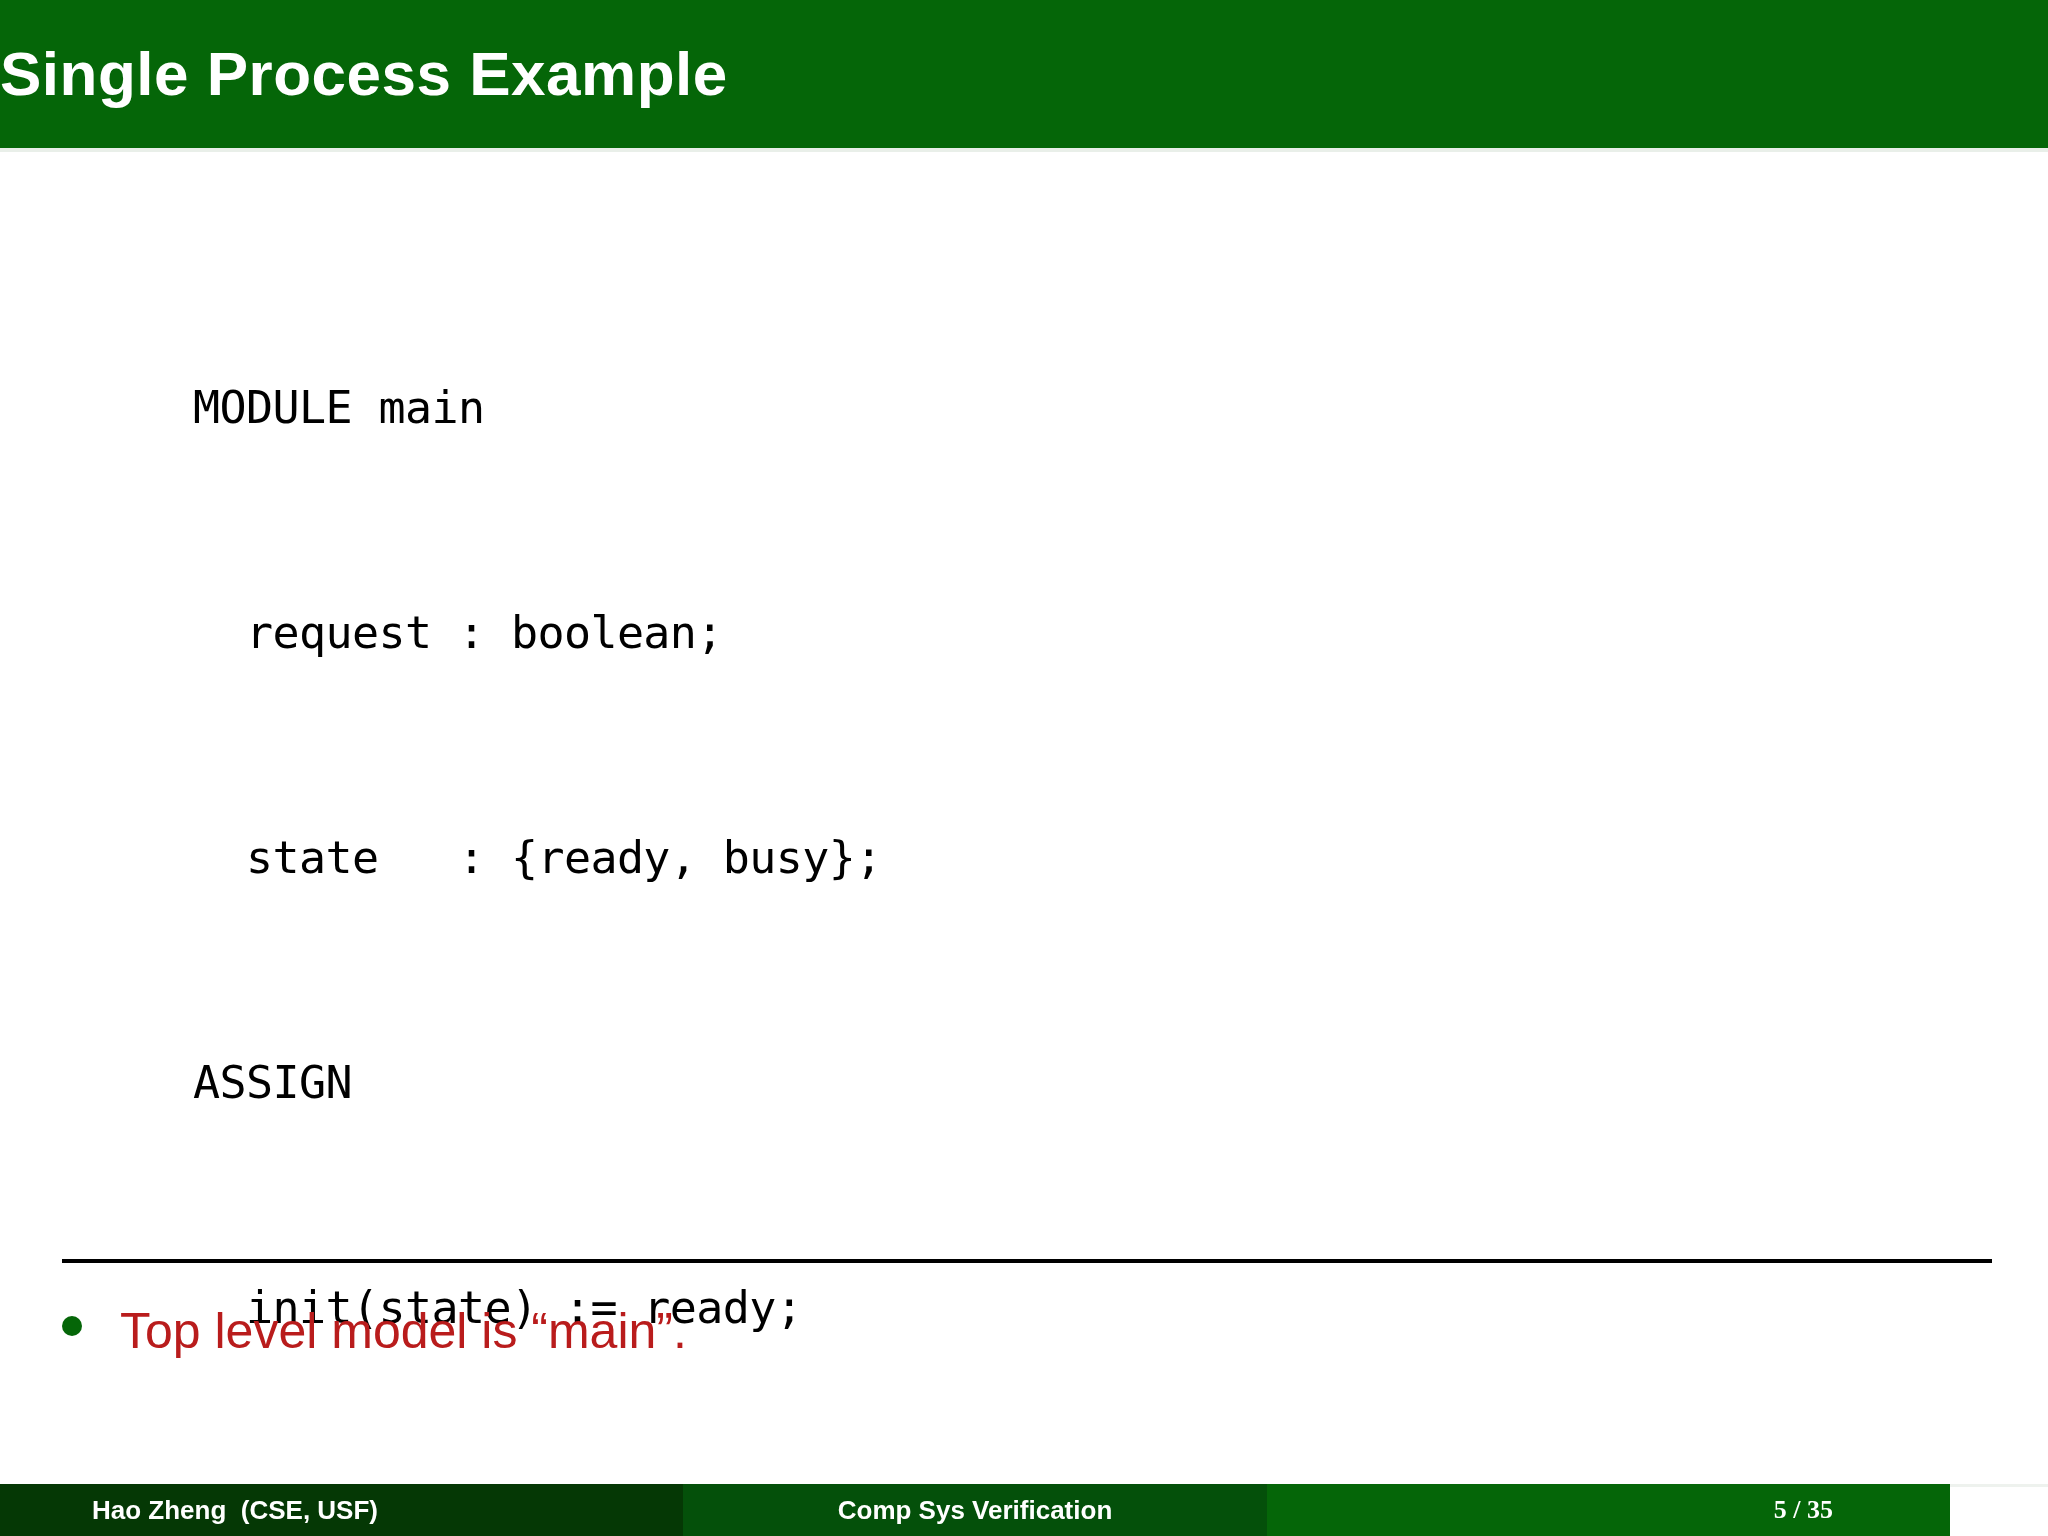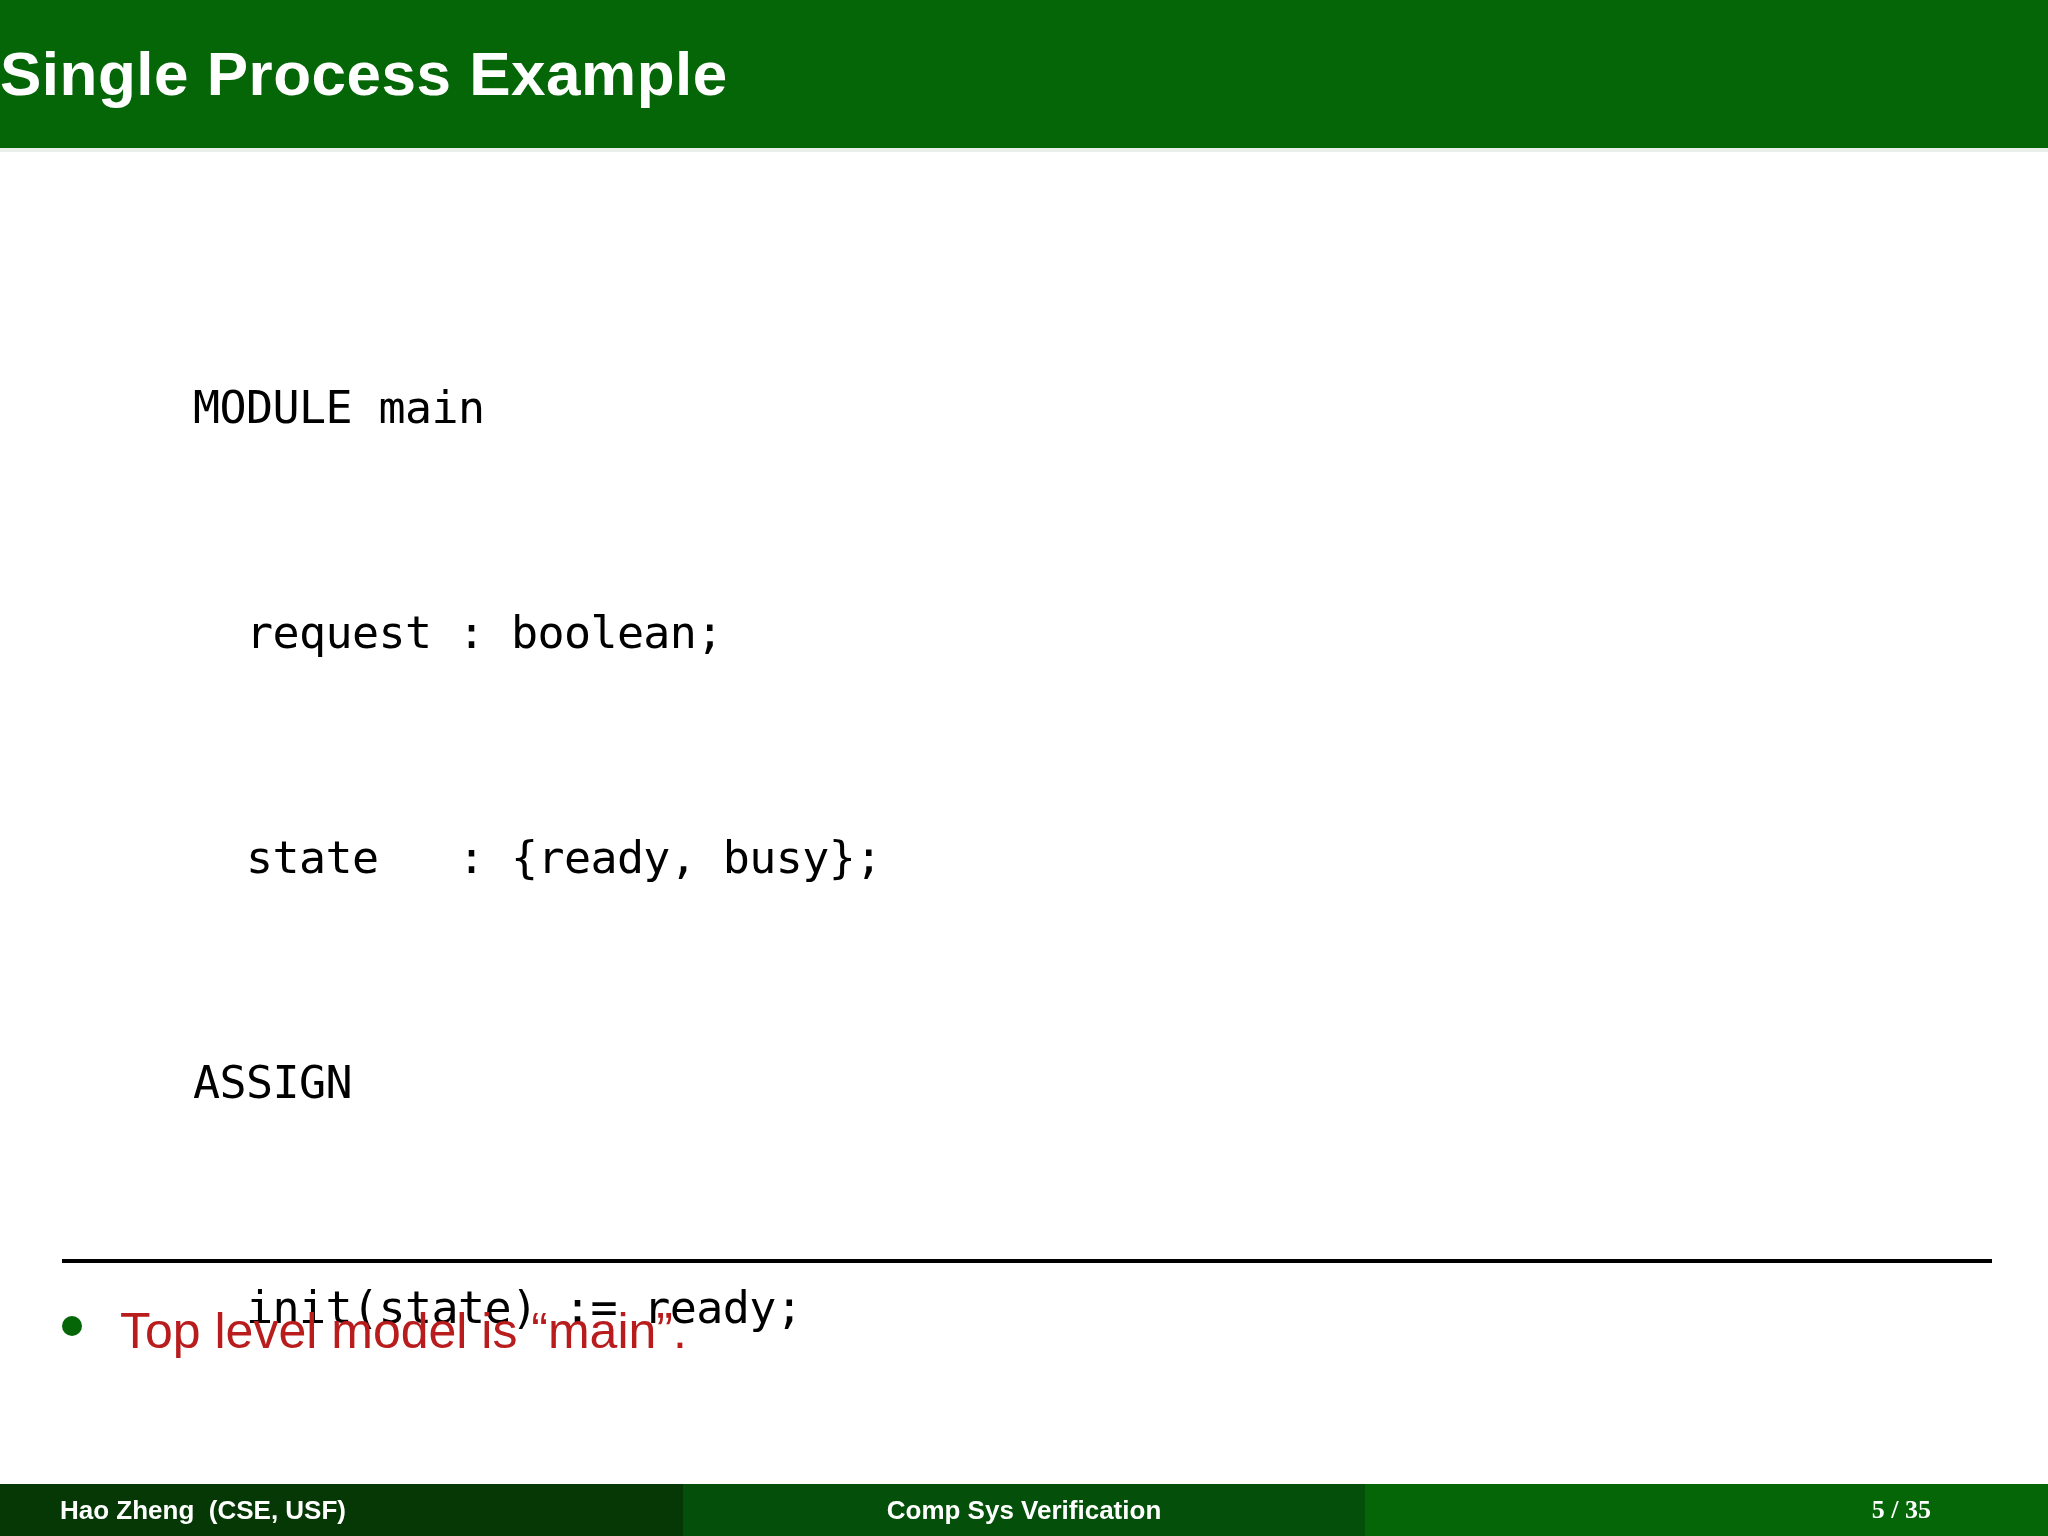--- a/index.html
+++ b/index.html
@@ -122,24 +122,24 @@
     color: #ffffff;
     font-size: 26px;
     font-weight: bold;
     box-sizing: border-box;
     white-space: pre;
   }
   .footer-left {
     width: 683px;
     background: #053805;
     justify-content: flex-start;
-    padding-left: 60px;
+    padding-left: 92px;
   }
   .footer-mid {
-    width: 682px;
+    width: 584px;
     background: #04500a;
     justify-content: center;
   }
   .footer-right {
     width: 683px;
     background: #056608;
     justify-content: flex-end;
     padding-right: 117px;
     font-family: Liberation Serif, serif;
   }

